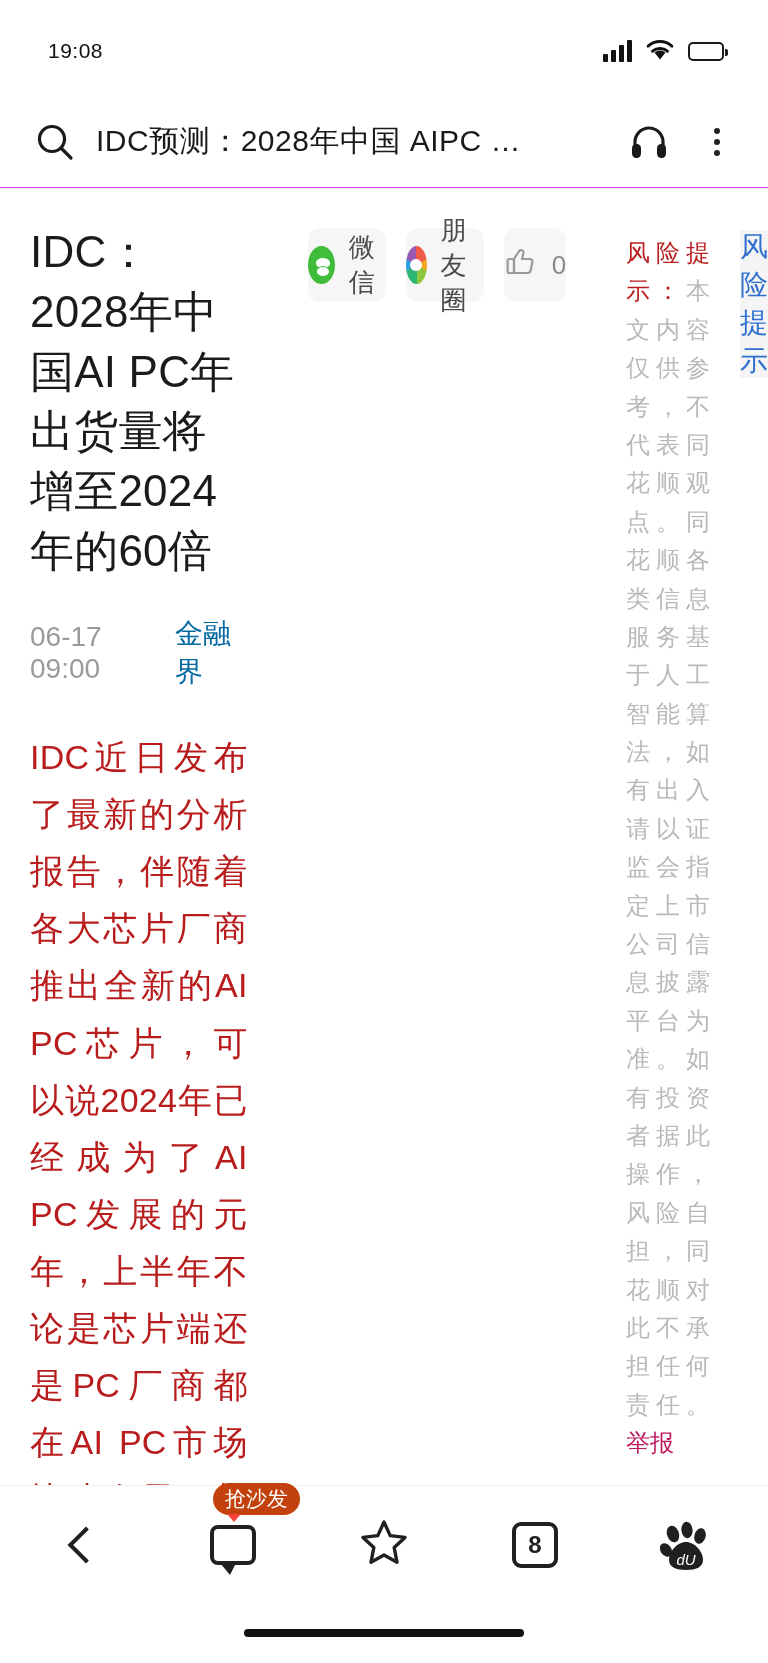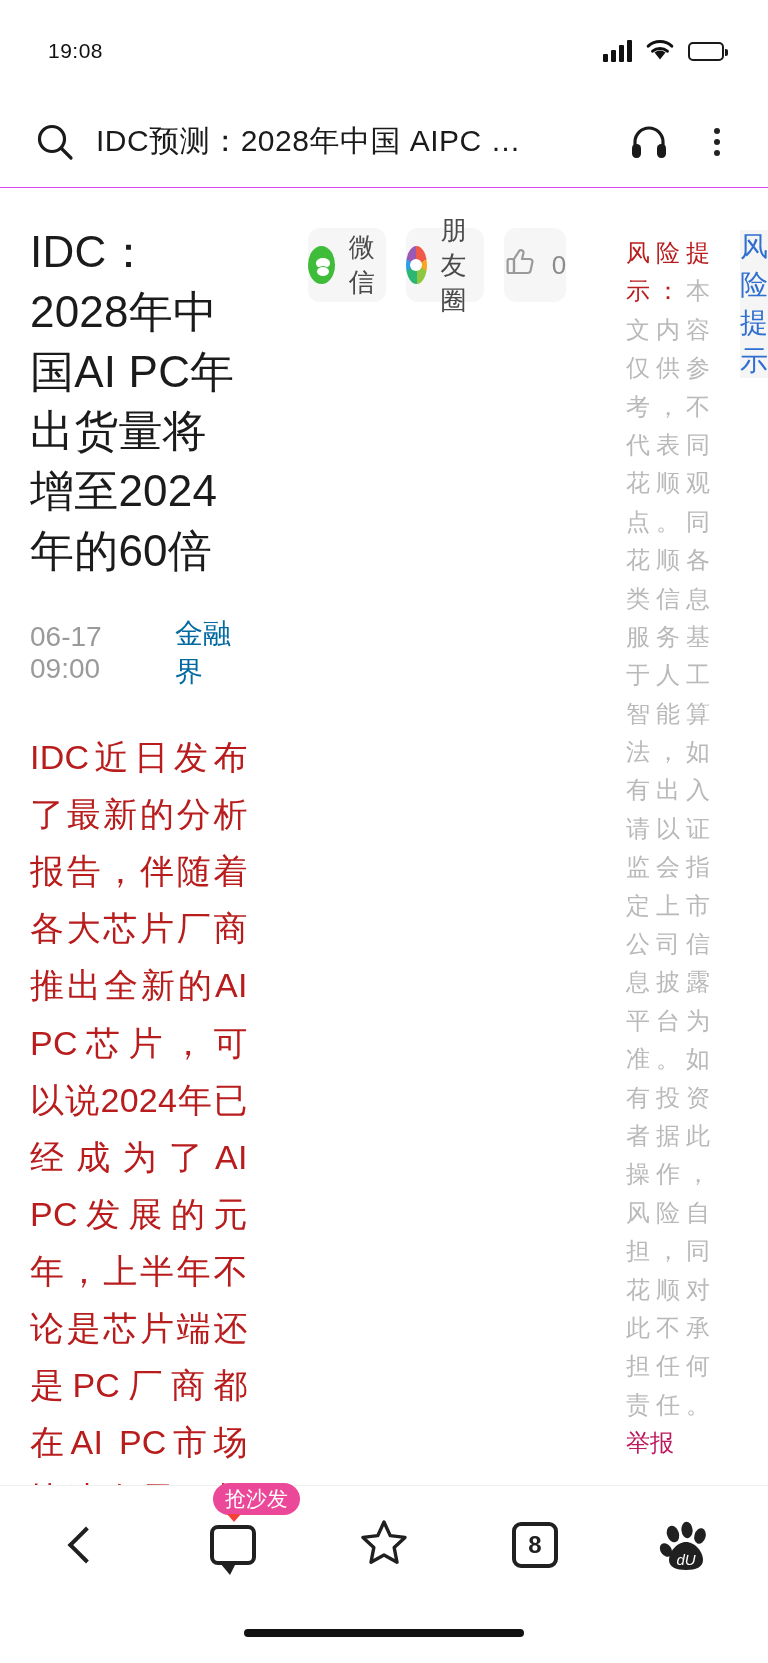--- a/index.html
+++ b/index.html
@@ -237,21 +237,21 @@
     position: absolute;
     left: 6px; bottom: -14px;
     width: 0; height: 0;
     border-left: 10px solid transparent;
     border-right: 6px solid transparent;
     border-top: 12px solid #202020;
   }
   .badge {
     position: absolute;
     top: -26px; left: 16px;
-    background: #ec4899;
+    background: #c2410c;
     color: #ffffff;
     font-size: 21px;
     padding: 4px 12px 5px 12px;
     border-radius: 18px;
     white-space: nowrap;
     line-height: 1.1;
   }
   .badge::after {
     content: "";
     position: absolute;

